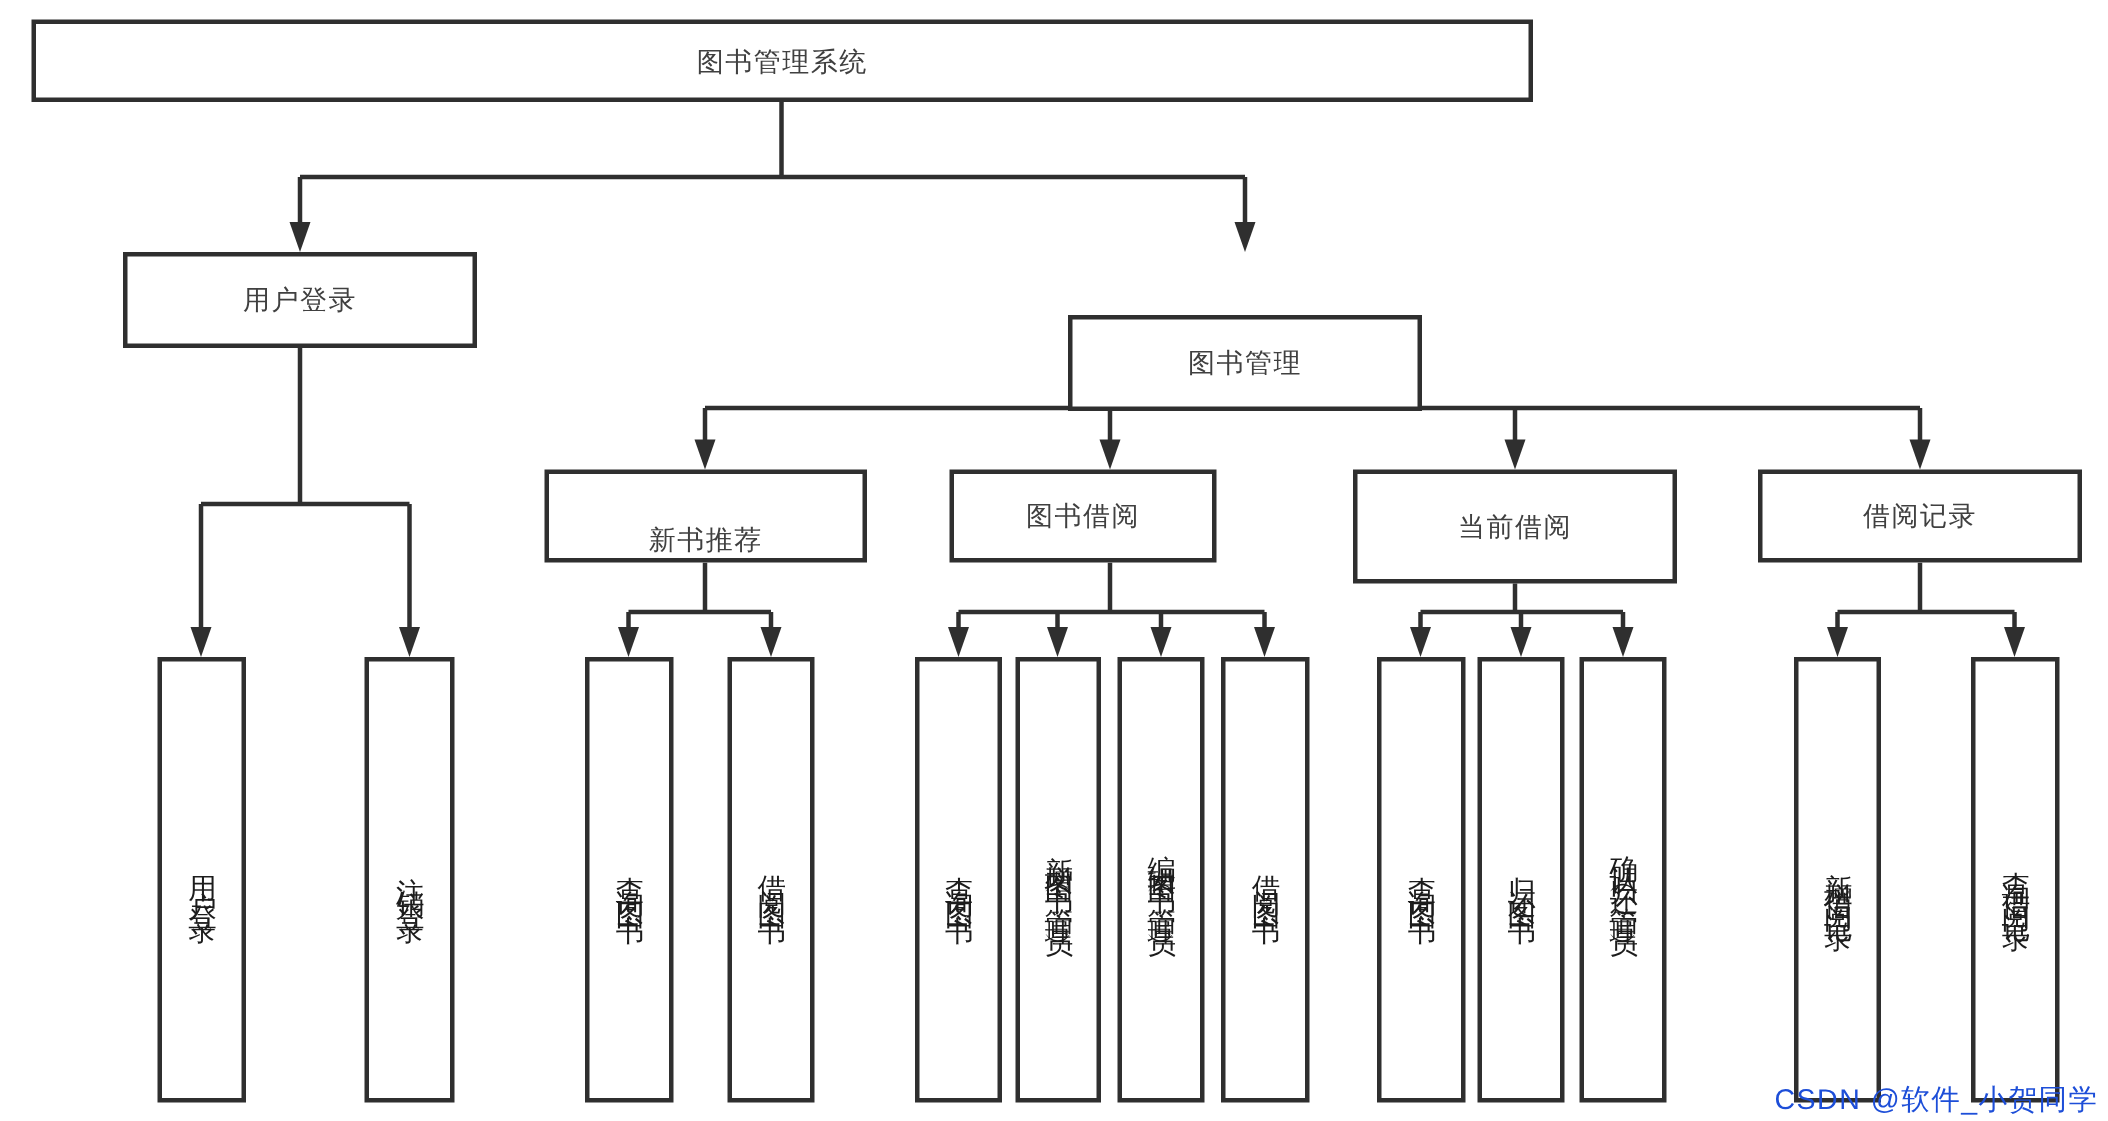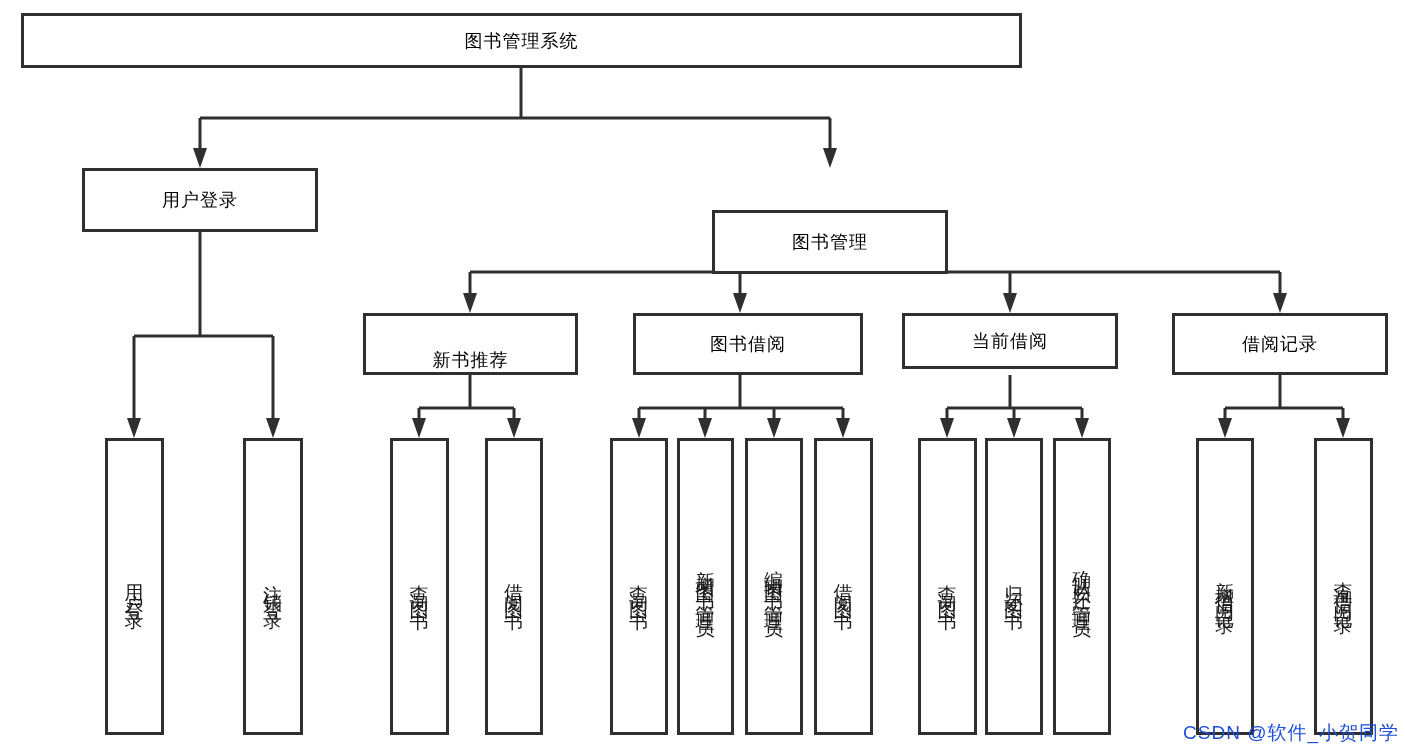--- a/index.html
+++ b/index.html
@@ -13,21 +13,21 @@
   }
   .wires { position: absolute; left: 0; top: 0; width: 1405px; height: 747px; }
   .node {
     position: absolute;
     box-sizing: border-box;
     background: #ffffff;
     border: 3px solid #2f2f2f;
     display: flex;
     align-items: center;
     justify-content: center;
-    color: #000000;
+    color: #404040;
     font-size: 18px;
     letter-spacing: 1px;
     z-index: 2;
   }
   .leaf {
     position: absolute;
     box-sizing: border-box;
     background: #ffffff;
     border: 3px solid #2f2f2f;
     display: flex;
@@ -138,24 +138,24 @@
   <div class="node" style="left:82px; top:168px; width:236px; height:64px;">
     <span>用户登录</span>
   </div>
   <div class="node" style="left:712px; top:168px; width:236px; height:64px;margin-top:42px;">
     <span>图书管理</span>
   </div>
 
   <div class="node" style="left:363px; top:313px; width:215px; height:62px;align-items:flex-end;">
     <span>新书推荐</span>
   </div>
-  <div class="node" style="left:633px; top:313px; width:230px; height:62px;align-items:center;">
+  <div class="node" style="left:633px; top:313px; width:178px; height:62px;align-items:center;">
     <span>图书借阅</span>
   </div>
-  <div class="node" style="left:902px; top:313px; width:216px; height:56px;">
+  <div class="node" style="left:902px; top:313px; width:216px; height:76px;">
     <span>当前借阅</span>
   </div>
   <div class="node" style="left:1172px; top:313px; width:216px; height:62px;">
     <span>借阅记录</span>
   </div>
 
   <div class="leaf" style="left:105px; top:438px; width:59px; height:297px;">
     <span>用户登录</span>
   </div>
   <div class="leaf" style="left:243px; top:438px; width:60px; height:297px;">

